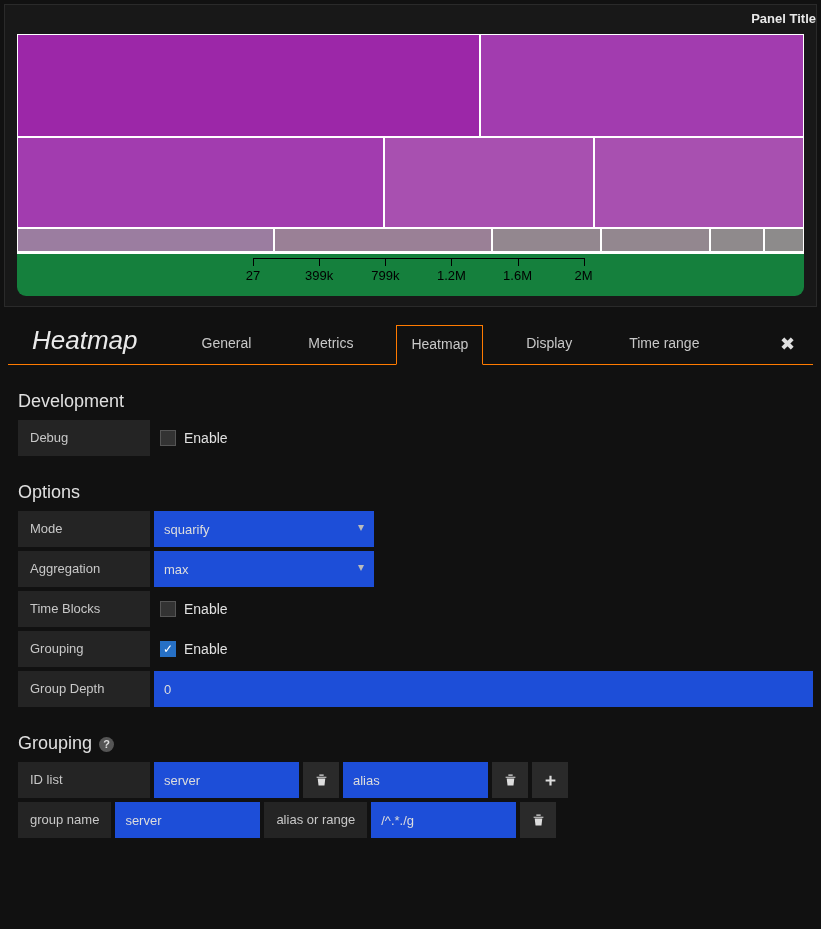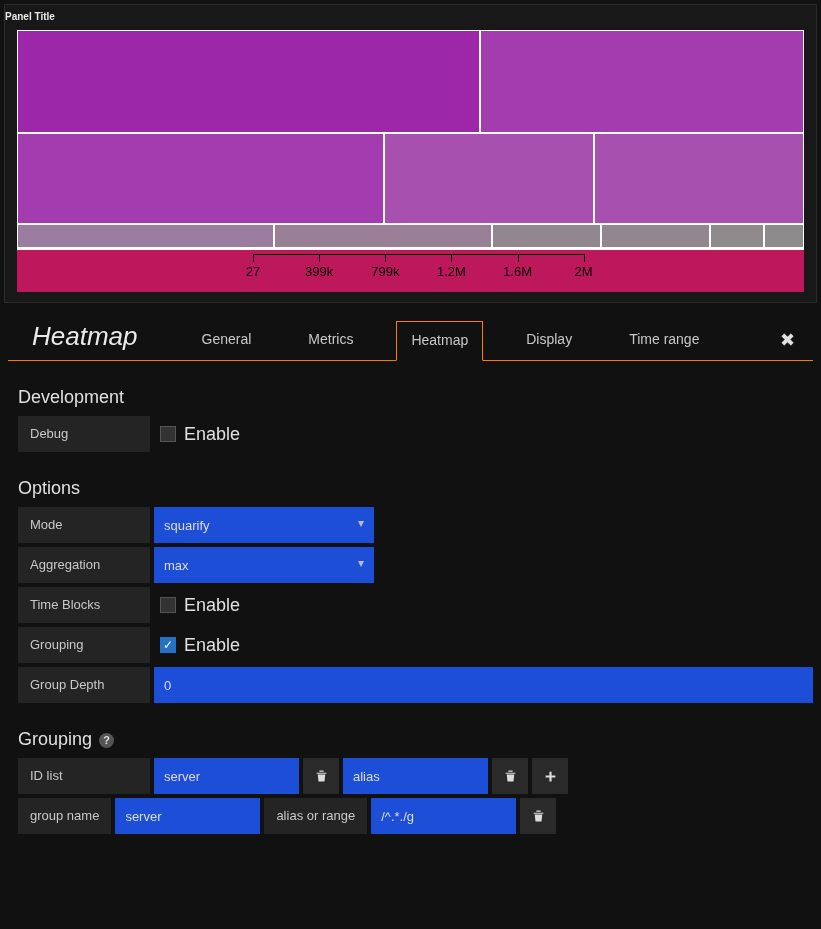--- a/index.html
+++ b/index.html
@@ -10,30 +10,31 @@
     font-family: "Helvetica Neue", Arial, sans-serif;
     font-size: 13px;
     width: 821px;
   }
   .panel {
     margin: 4px 4px 0 4px;
     border: 1px solid #2a2a2a;
     background: #181818;
   }
   .panel-title {
-    text-align: left;
+    text-align: right;
     font-weight: bold;
     color: #e8e8e8;
     padding: 6px 0 4px 0;
-    font-size: 10px;
+    font-size: 13px;
   }
   .treemap-wrap {
     margin: 4px 12px 10px 12px;
-    background: #be185d;
+    background: #15803d;
     padding: 0 0 8px 0;
+    border-radius: 9px;
   }
   .treemap {
     position: relative;
     width: 100%;
     height: 220px;
     background: #fff;
   }
   .tm-cell {
     position: absolute;
     border: 1px solid #fff;
@@ -161,21 +162,21 @@
     width: 16px; height: 16px;
     background: #333;
     border: 1px solid #555;
     margin-right: 8px;
     display:inline-flex;
     align-items:center;
     justify-content:center;
   }
   .checkbox.checked { background:#2670c5; border-color:#2670c5;}
   .checkbox .tick { font-size:12px; color:#fff; }
-  .check-label { color:#e0e0e0; font-size:18px; }
+  .check-label { color:#e0e0e0; font-size:14px; }
 
   .btn-sq {
     width:36px; height:36px;
     background:#2a2a2a;
     display:inline-flex;
     align-items:center;
     justify-content:center;
     color:#ddd;
     cursor:pointer;
   }

